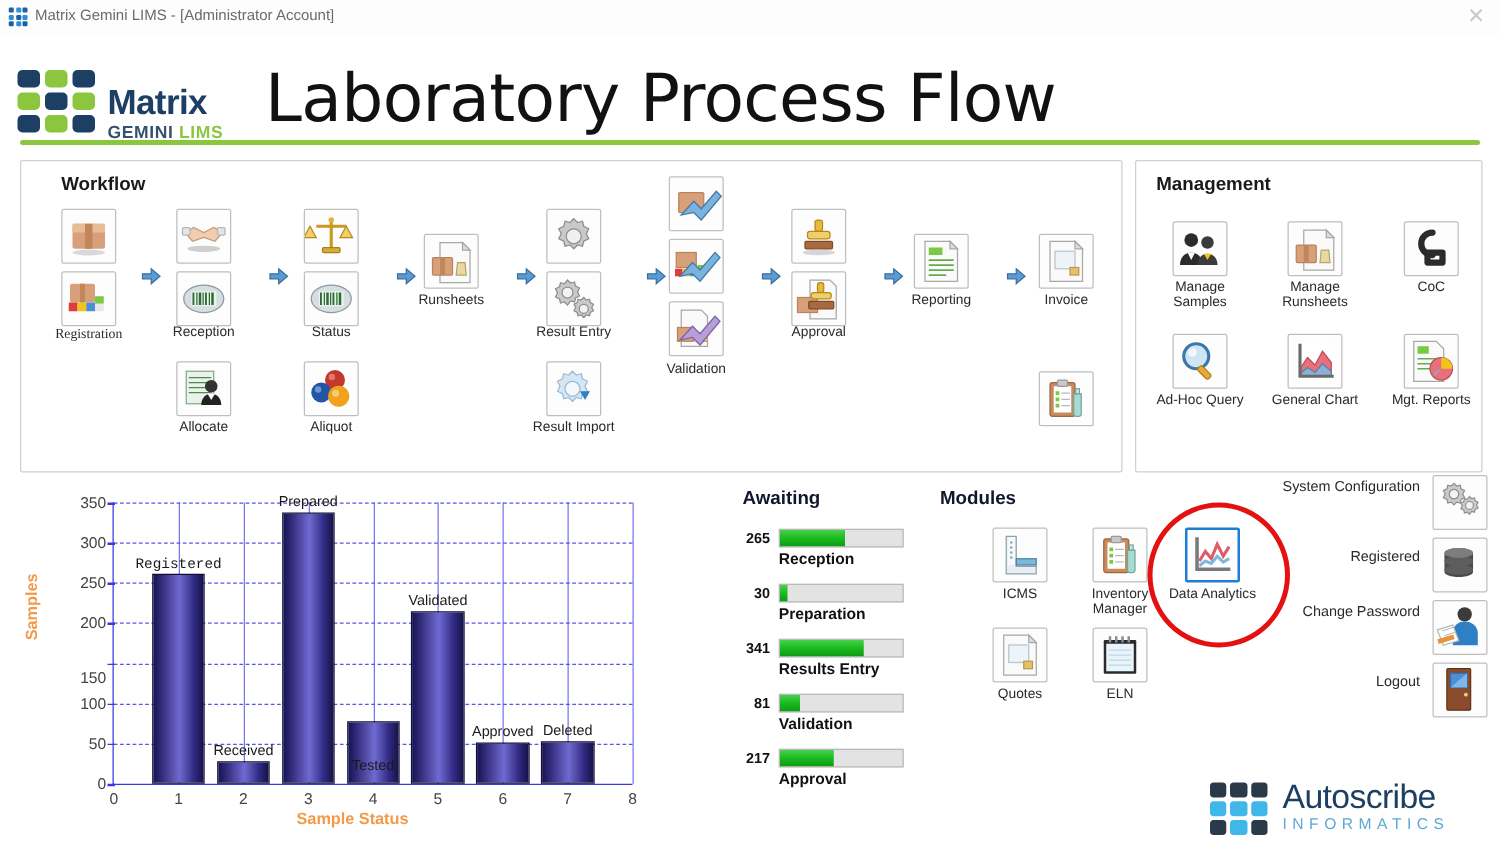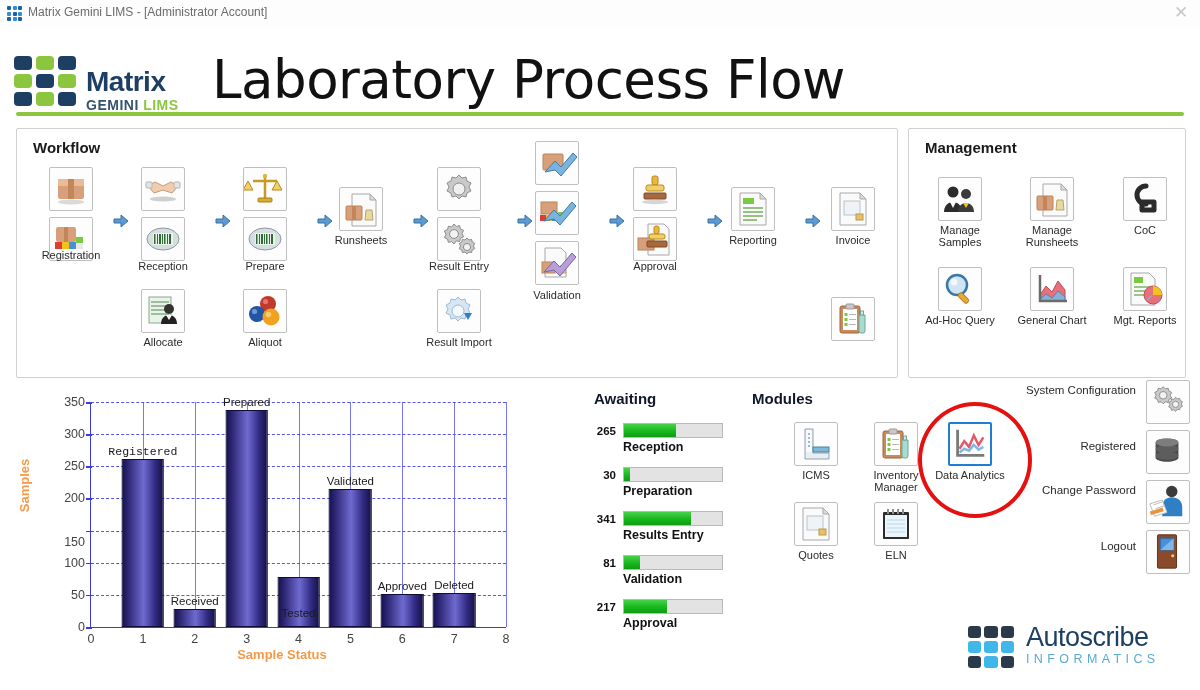--- a/index.html
+++ b/index.html
@@ -42,21 +42,21 @@
   #management-panel{left:908px;top:128px;width:276px;height:248px;}
 
   
   .tile{position:absolute;cursor:pointer;}
   .ico{width:44px;height:44px;border:1px solid #bfbfbf;background:#fdfdfd;border-radius:2px;
     box-sizing:border-box;display:block;}
   .ico.sel{border:2px solid #1d7fd4;}
   .tile .lbl{position:absolute;left:50%;transform:translateX(-50%);top:47px;font-size:11px;
     color:#2a2a2a;text-align:center;white-space:nowrap;line-height:12px;}
   .tile .lbl.two{white-space:normal;width:78px;}
-  .tile.stack .lbl{top:82px;}
+  .tile.stack .lbl{top:94px;font-family:Liberation Serif, serif;}
   .arrow{position:absolute;width:16px;height:14px;}
 
   
   .sec-head{position:absolute;font-size:15px;font-weight:700;color:#0f172a;}
 
   
   #chart{position:absolute;left:22px;top:392px;width:520px;height:285px;}
   .chart-plot{position:absolute;left:68px;top:10px;width:415px;height:225px;
     border-left:1.5px solid #3b39e0;border-bottom:1.5px solid #3b39e0;box-sizing:content-box;}
   .ylab{position:absolute;left:-24px;top:86px;transform:rotate(-90deg);transform-origin:center;
@@ -141,21 +141,21 @@
     <div class="m1">Matrix</div>
     <div class="m2">
       <span class="a">GEMINI </span><span class="b">LIMS</span>
     </div>
   </span>
   <div class="page-title">Laboratory Process Flow</div>
 </div>
 <div class="green-rule"></div>
 
 <div class="panel" id="workflow-panel">
-  <div class="panel-title" style="left:16px;top:10px;">Workflow</div>
+  <div class="panel-title" style="left:32px;top:10px;">Workflow</div>
 
   <div class="tile stack" style="left:32px;top:38px;">
     <span class="ico">
       <svg width="42" height="42" viewBox="0 0 42 42">
           <rect x="8" y="11" width="26" height="20" rx="2" fill="#d8a07a"></rect>
           <rect x="8" y="11" width="26" height="7" fill="#e8bc99"></rect>
           <rect x="18" y="11" width="6" height="20" fill="#c28659"></rect>
           <ellipse cx="21" cy="34" rx="13" ry="2.4" fill="#d9d9d9"></ellipse>
         </svg>
     </span>
@@ -249,21 +249,21 @@
             <rect x="12" y="16" width="1.5" height="10"></rect>
             <rect x="15" y="16" width="1" height="10"></rect>
             <rect x="17" y="16" width="2" height="10"></rect>
             <rect x="20" y="16" width="1" height="10"></rect>
             <rect x="22" y="16" width="1.5" height="10"></rect>
             <rect x="25" y="16" width="1" height="10"></rect>
             <rect x="27" y="16" width="2" height="10"></rect>
           </g>
         </svg>
     </span>
-    <span class="lbl" style="top:93px;">Prepare</span>
+    <span class="lbl" style="top:93px;">Status</span>
   </div>
 
   <div class="tile" style="left:226px;top:160px;">
     <span class="ico">
       <svg width="42" height="42" viewBox="0 0 42 42">
           <circle cx="24" cy="14" r="8" fill="#c0392b"></circle>
           <circle cx="21.5" cy="11.5" r="2.6" fill="#e8867b" opacity=".8"></circle>
           <circle cx="13" cy="24" r="8" fill="#2255a4"></circle>
           <circle cx="10.5" cy="21.5" r="2.6" fill="#7fa8e0" opacity=".8"></circle>
           <circle cx="27" cy="27" r="8.5" fill="#f0a21e"></circle>

